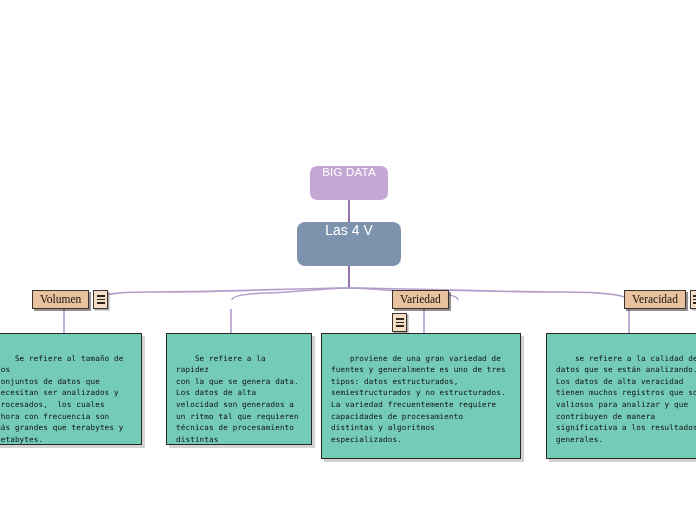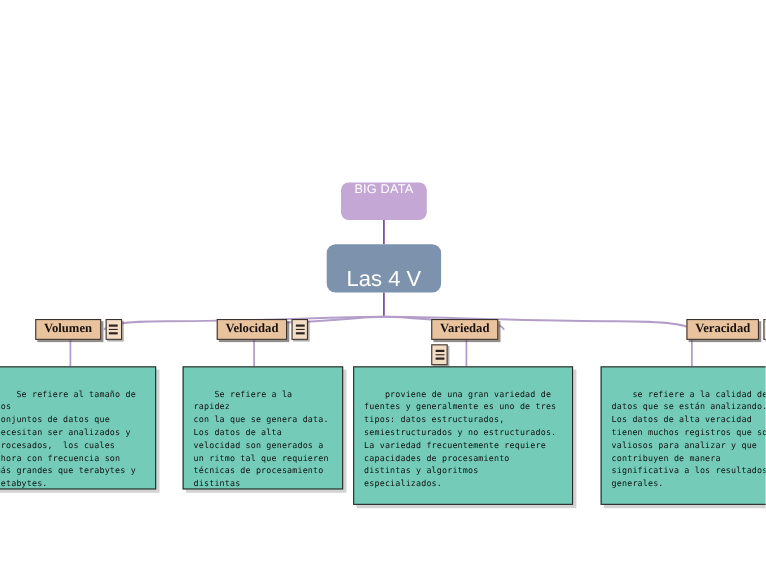--- a/index.html
+++ b/index.html
@@ -50,42 +50,42 @@
 
   .node-central {
     position: absolute;
     left: 297px;
     top: 222px;
     width: 104px;
     height: 44px;
     background: #7d93ad;
     border-radius: 8px;
     color: #ffffff;
-    font-size: 20px;
-    display: flex;
-    align-items: flex-end;
+    font-size: 14px;
+    display: flex;
+    align-items: flex-start;
     justify-content: center;
     box-sizing: border-box;
   }
 
   
   .branch {
     position: absolute;
     top: 290px;
     display: flex;
     align-items: stretch;
     gap: 4px;
   }
   .branch-chip {
     background: #e8c39e;
     border: 1.5px solid #3a3330;
     box-shadow: 2px 2px 0 rgba(60,50,45,0.55);
     color: #18120f;
     font-family: "Liberation Serif", serif;
-    font-weight: bold;
+    font-weight: normal;
     font-size: 11.5px;
     padding: 2px 7px 3px 7px;
     display: flex;
     align-items: center;
     justify-content: center;
     box-sizing: border-box;
     height: 19px;
     white-space: nowrap;
   }
   .branch-menu {
@@ -161,30 +161,20 @@
     <div class="branch-chip">
       <span>Volumen</span>
     </div>
     <div class="branch-menu">
       <i></i>
         <i></i>
         <i></i>
     </div>
   </div>
 
-  <div class="branch" style="left:197px;">
-    <div class="branch-chip">
-      <span>Velocidad</span>
-    </div>
-    <div class="branch-menu">
-      <i></i>
-        <i></i>
-        <i></i>
-    </div>
-  </div>
 
   <div class="branch" style="left:392px;flex-direction:column;">
     <div class="branch-chip">
       <span>Variedad</span>
     </div>
     <div class="branch-menu">
       <i></i>
         <i></i>
         <i></i>
     </div>

